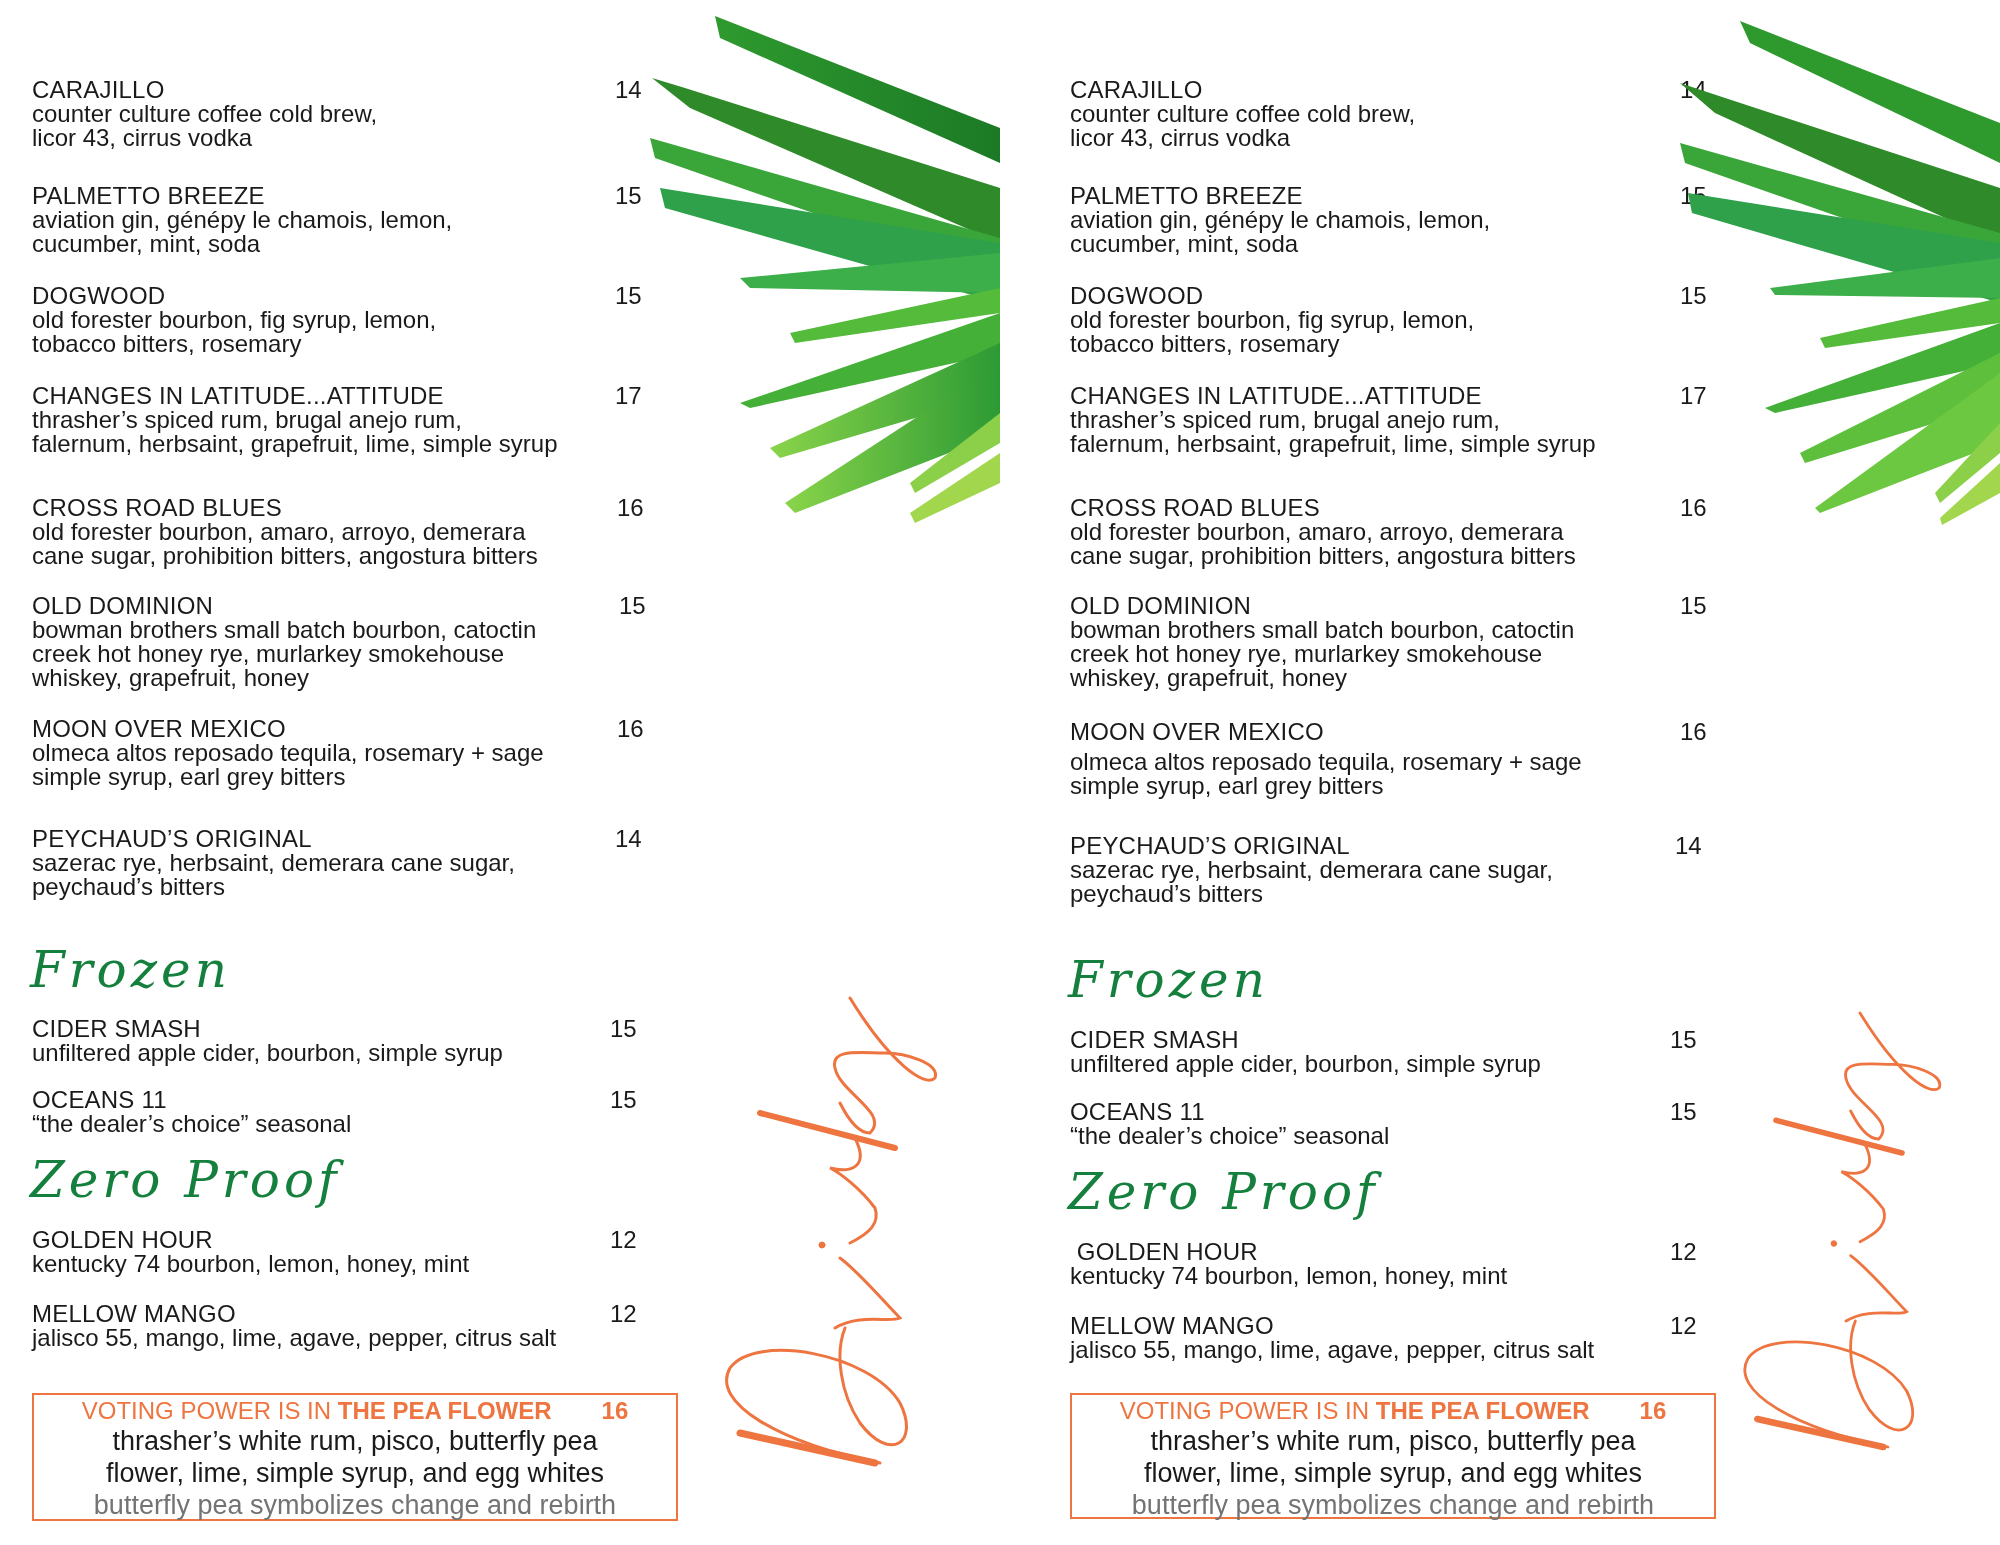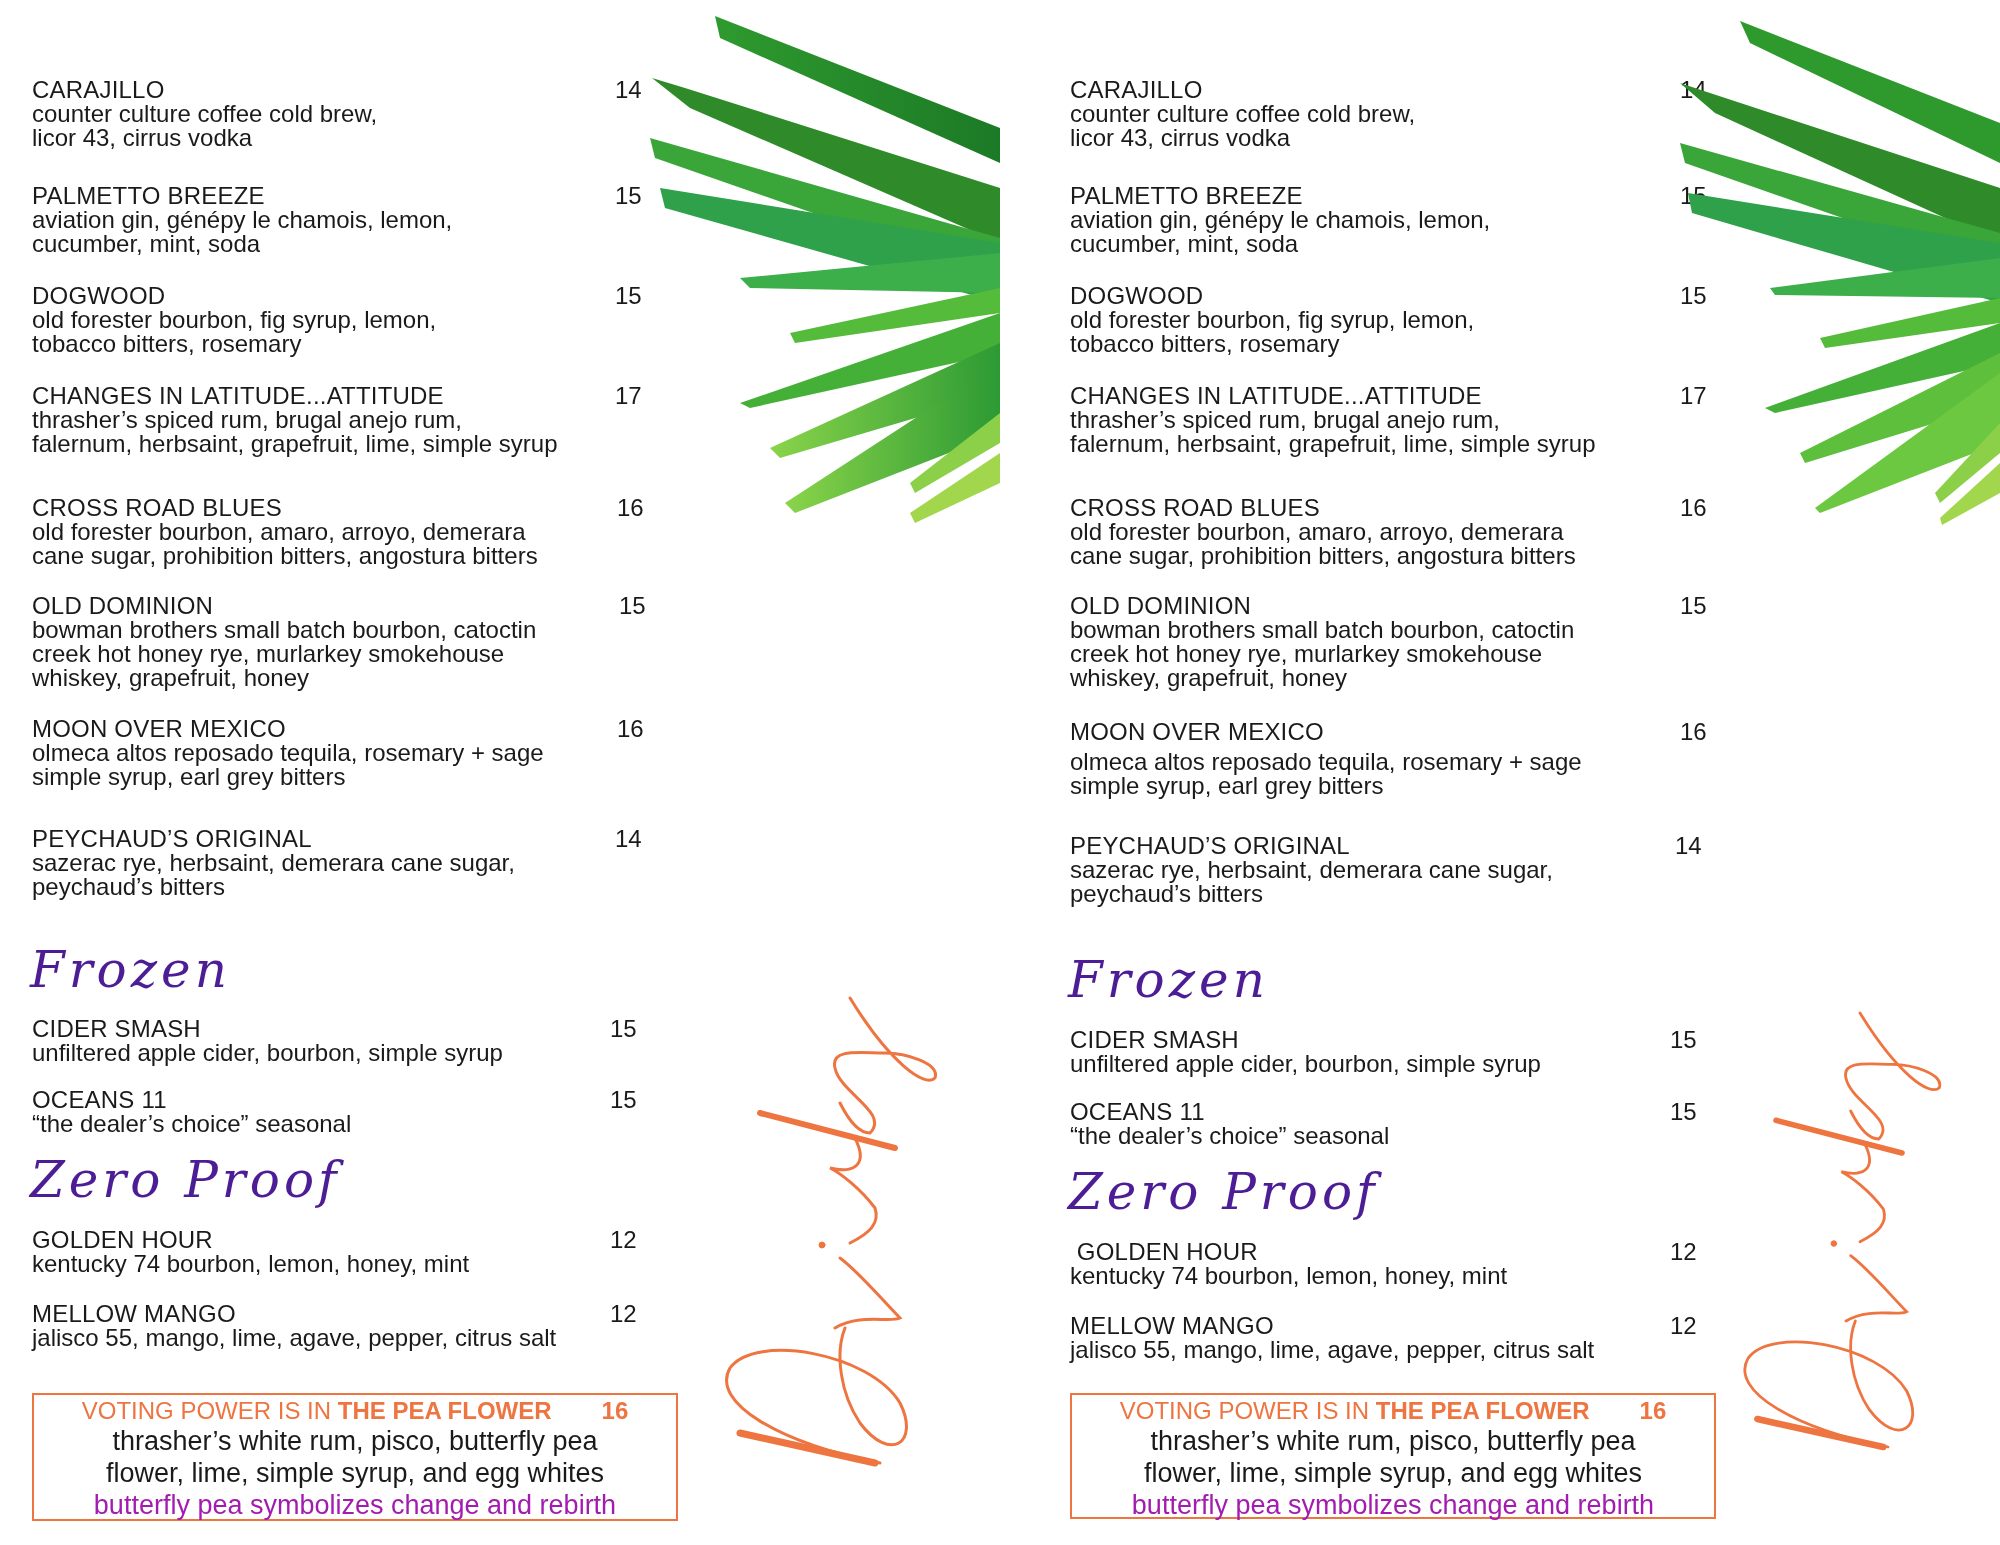--- a/index.html
+++ b/index.html
@@ -6,27 +6,27 @@
   body { width: 2000px; height: 1545px; position: relative; overflow: hidden;
          font-family: "Liberation Sans", "DejaVu Sans", sans-serif; color: #1a1a1a; }
   .page { position: absolute; top: 13px; width: 1000px; height: 1545px; overflow: hidden; }
   .page.left { left: 0; }
   .page.right { left: 1000px; }
   .menu-item { position: absolute; width: 620px; }
   .item-name { font-size: 24px; line-height: 25px; letter-spacing: 0.2px; text-transform: uppercase; white-space: nowrap; }
   .item-desc { font-size: 24px; line-height: 24px; white-space: pre-line; }
   .item-price { position: absolute; top: 0; font-size: 24px; line-height: 25px; }
   .script-heading { position: absolute; font-family: "DejaVu Serif", serif; font-style: italic;
-                    color: #4c1d95; font-size: 50px; font-weight: 200; letter-spacing: 4px; }
+                    color: #15803d; font-size: 50px; font-weight: 200; letter-spacing: 4px; }
   .feature-box { position: absolute; border: 2px solid #ee7440; text-align: center; box-sizing: border-box; }
   .feature-title { color: #ee7440; font-size: 24px; line-height: 28px; margin-top: 2px; }
   .feature-title b { font-weight: bold; text-align: center; }
   .feature-price { color: #ee7440; font-weight: bold; margin-left: 50px; }
   .feature-desc { font-size: 27px; line-height: 32px; color: #1a1a1a; }
-  .feature-note { color: #a21caf; font-size: 27px; line-height: 32px; }
+  .feature-note { color: #737373; font-size: 27px; line-height: 32px; }
   .leaf-art { position: absolute; top: 0; }
   .drinks-script { position: absolute; }
 </style>
 </head>
 <body>
 
 <div class="page left">
 
   <div class="menu-item" style="left:32px;top:64px;">
     <div class="item-name">CARAJILLO</div>

